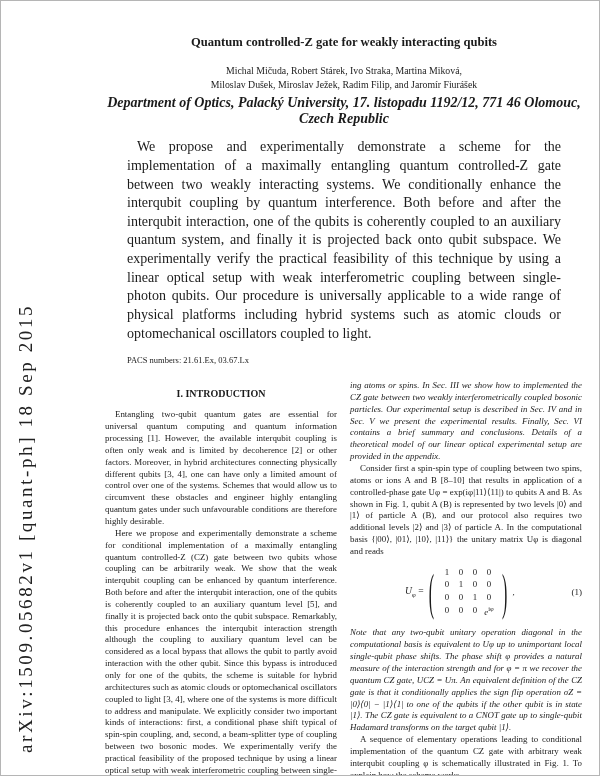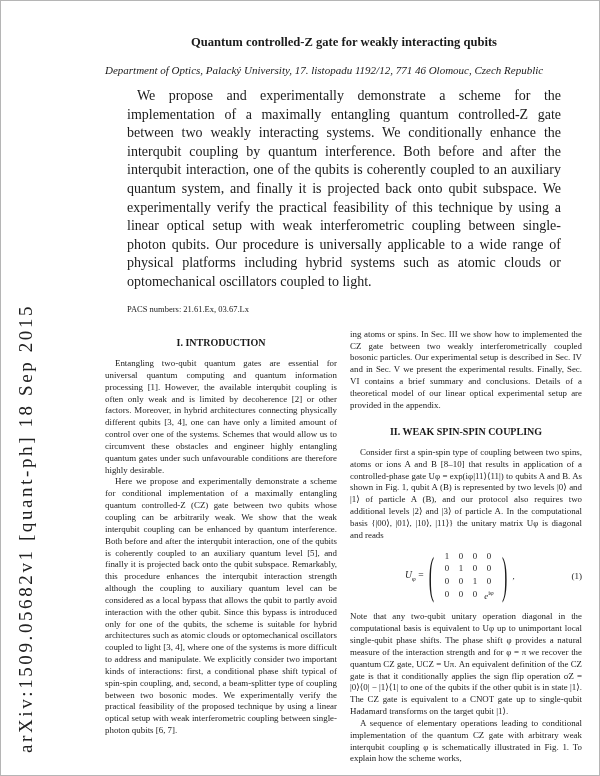--- a/index.html
+++ b/index.html
@@ -34,23 +34,25 @@
     font-weight:bold;
     font-size:12.6px;
     margin:10px 0 14px 0;
   }
   .authors{
     text-align:center;
     font-size:9.8px;
     line-height:1.45;
   }
   .affiliation{
+    text-align:center;
     font-style:italic;
-    font-size:11px;
+    font-size:14px;
     margin-top:3px;
+    font-weight:bold;
   }
   .abstract{
     margin:11px 22px 0 22px;
     font-size:14px;
     line-height:1.33;
     text-align:justify;
     text-indent:10px;
   }
   .pacs{
     margin:12px 0 0 22px;
@@ -68,21 +70,21 @@
     text-align:justify;
   }
   .sec-heading{
     text-align:center;
     font-weight:bold;
     font-size:10px;
     margin:7px 0 9px 0;
   }
   .sec-heading.second{margin-top:13px;}
   .col p{margin:0;text-indent:10px;}
-  .col p.noindent{text-indent:0;}
+  .col p.noindent{text-indent:0;font-style:italic;}
   .equation{
     display:flex;
     align-items:center;
     margin:9px 0 9px 0;
   }
   .eq-body{
     flex:1;
     display:flex;
     justify-content:center;
     align-items:center;
@@ -118,39 +120,40 @@
 
 <div class="page">
 
   <div class="arxiv-stamp">arXiv:1509.05682v1  [quant-ph]  18 Sep 2015</div>
 
   <div class="content">
 
     <div class="title">Quantum controlled-Z gate for weakly interacting qubits</div>
 
     <div class="authors">
+      <div>Michal Mičuda, Robert Stárek, Ivo Straka, Martina Miková,</div>
+      <div>Miloslav Dušek, Miroslav Ježek, Radim Filip, and Jaromír Fiurášek</div>
     </div>
 
     <div class="affiliation">Department of Optics, Palacký University, 17. listopadu 1192/12, 771 46 Olomouc, Czech Republic</div>
 
     <div class="abstract">We propose and experimentally demonstrate a scheme for the implementation of a maximally entangling quantum controlled-Z gate between two weakly interacting systems. We conditionally enhance the interqubit coupling by quantum interference. Both before and after the interqubit interaction, one of the qubits is coherently coupled to an auxiliary quantum system, and finally it is projected back onto qubit subspace. We experimentally verify the practical feasibility of this technique by using a linear optical setup with weak interferometric coupling between single-photon qubits. Our procedure is universally applicable to a wide range of physical platforms including hybrid systems such as atomic clouds or optomechanical oscillators coupled to light.</div>
 
     <div class="pacs">PACS numbers: 21.61.Ex, 03.67.Lx</div>
 
     <div class="columns">
 
       <div class="col">
         <div class="sec-heading">I.   INTRODUCTION</div>
         <p>Entangling two-qubit quantum gates are essential for universal quantum computing and quantum information processing [1]. However, the available interqubit coupling is often only weak and is limited by decoherence [2] or other factors. Moreover, in hybrid architectures connecting physically different qubits [3, 4], one can have only a limited amount of control over one of the systems. Schemes that would allow us to circumvent these obstacles and engineer highly entangling quantum gates under such unfavourable conditions are therefore highly desirable.</p>
         <p>Here we propose and experimentally demonstrate a scheme for conditional implementation of a maximally entangling quantum controlled-Z (CZ) gate between two qubits whose coupling can be arbitrarily weak. We show that the weak interqubit coupling can be enhanced by quantum interference. Both before and after the interqubit interaction, one of the qubits is coherently coupled to an auxiliary quantum level [5], and finally it is projected back onto the qubit subspace. Remarkably, this procedure enhances the interqubit interaction strength although the coupling to auxiliary quantum level can be considered as a local bypass that allows the qubit to partly avoid interaction with the other qubit. Since this bypass is introduced only for one of the qubits, the scheme is suitable for hybrid architectures such as atomic clouds or optomechanical oscillators coupled to light [3, 4], where one of the systems is more difficult to address and manipulate. We explicitly consider two important kinds of interactions: first, a conditional phase shift typical of spin-spin coupling, and, second, a beam-splitter type of coupling between two bosonic modes. We experimentally verify the practical feasibility of the proposed technique by using a linear optical setup with weak interferometric coupling between single-photon qubits [6, 7].</p>
       </div>
 
       <div class="col">
         <p class="noindent">ing atoms or spins. In Sec. III we show how to implemented the CZ gate between two weakly interferometrically coupled bosonic particles. Our experimental setup is described in Sec. IV and in Sec. V we present the experimental results. Finally, Sec. VI contains a brief summary and conclusions. Details of a theoretical model of our linear optical experimental setup are provided in the appendix.</p>
-        <div class="sec-heading second">II.   WEAK SPIN-SPIN COUPLING</div>
         <p>Consider first a spin-spin type of coupling between two spins, atoms or ions A and B [8–10] that results in application of a controlled-phase gate Uφ = exp(iφ|11⟩⟨11|) to qubits A and B. As shown in Fig. 1, qubit A (B) is represented by two levels |0⟩ and |1⟩ of particle A (B), and our protocol also requires two additional levels |2⟩ and |3⟩ of particle A. In the computational basis {|00⟩, |01⟩, |10⟩, |11⟩} the unitary matrix Uφ is diagonal and reads</p>
 
         <div class="equation">
           <div class="eq-body">
             <span class="eq-lhs"><i>U</i><sub>φ</sub> <span>=</span></span>
             <span class="paren">(</span>
             <span class="matrix">
               <span class="mcell">1</span>
               <span class="mcell">0</span>
               <span class="mcell">0</span>

